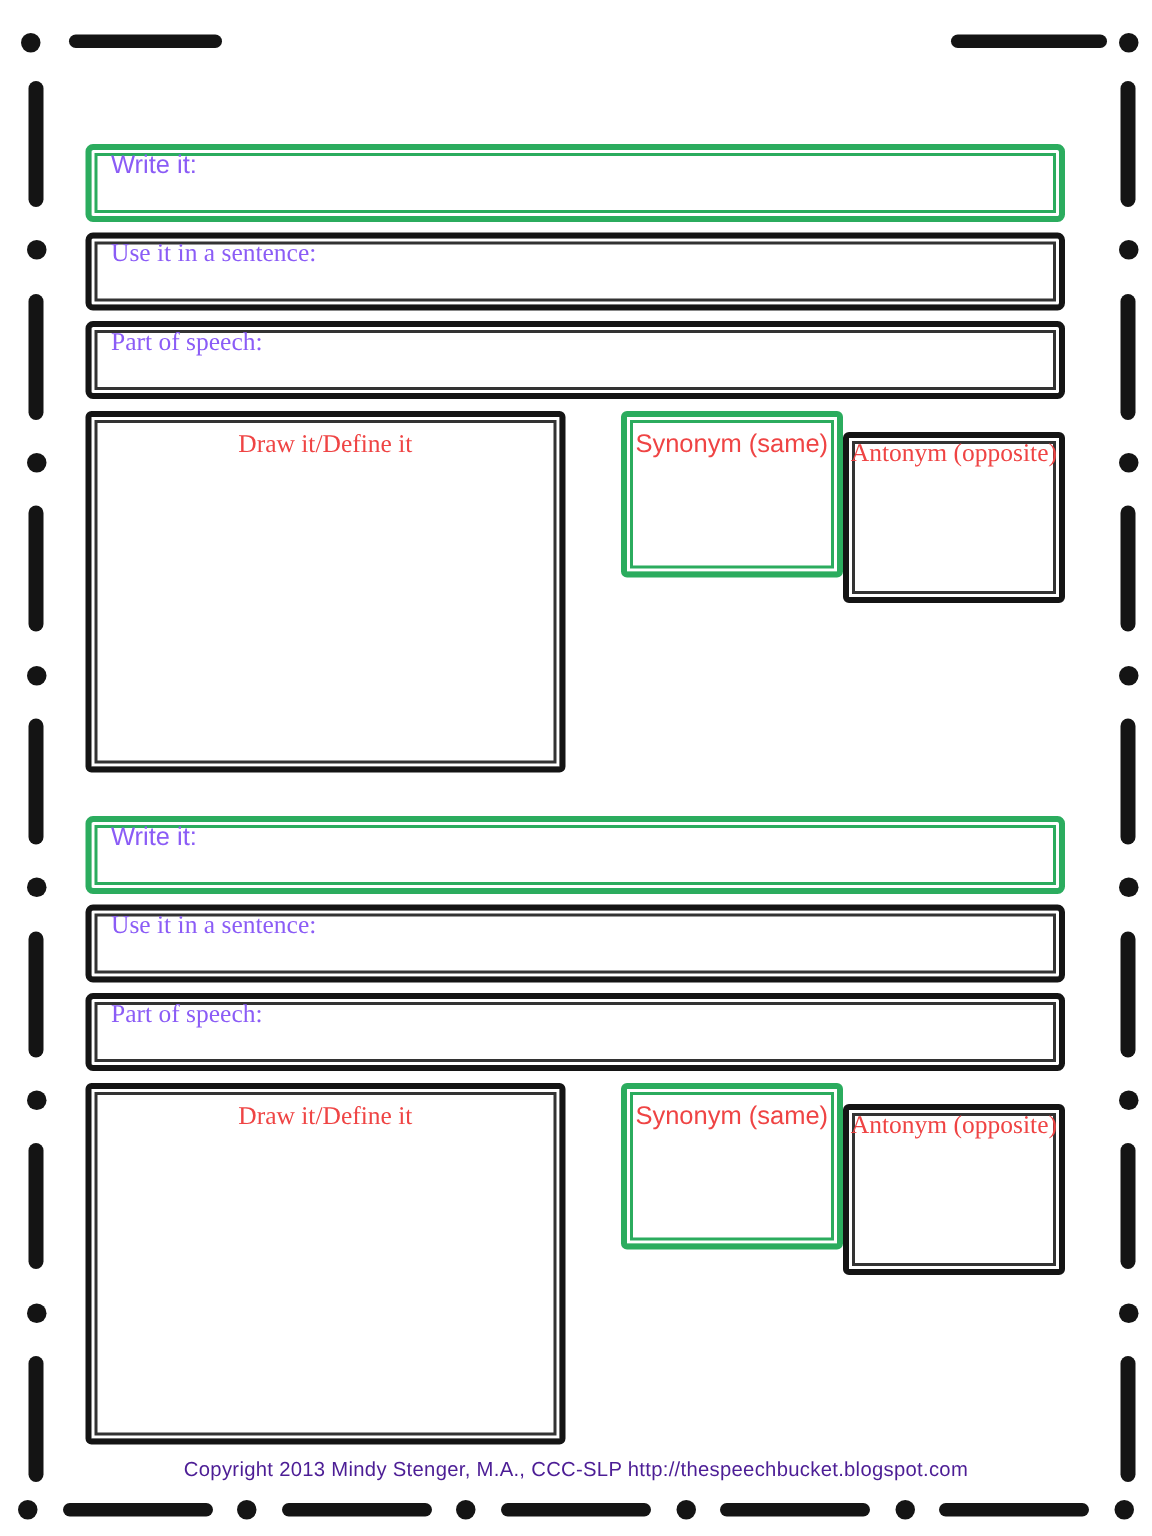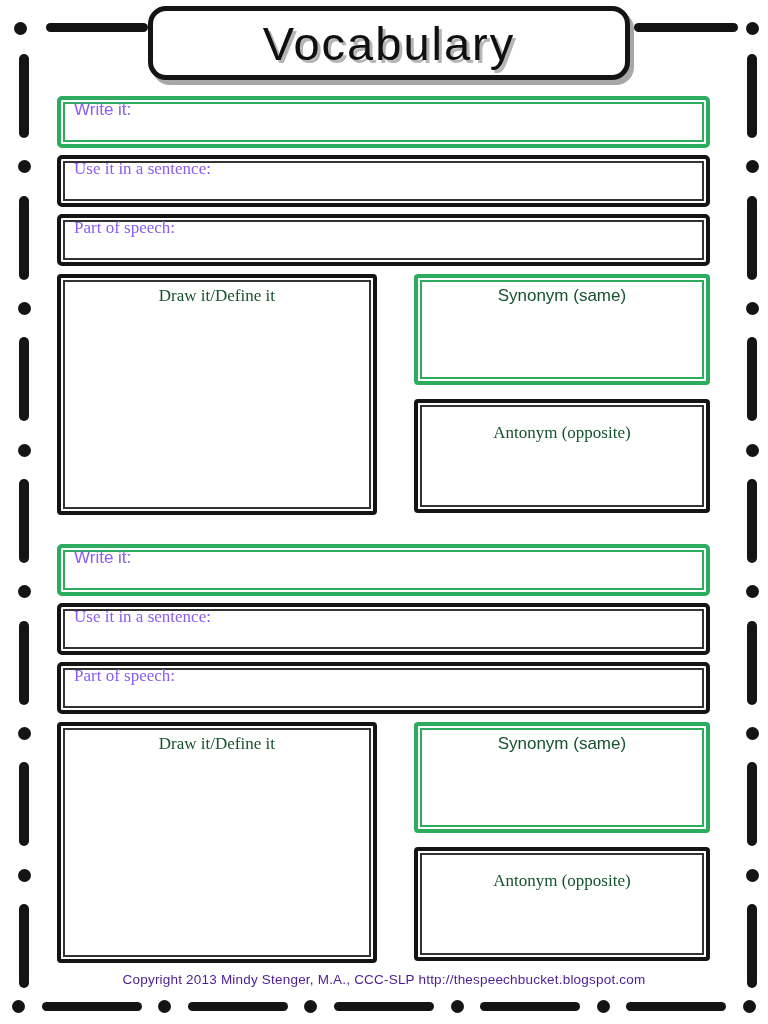--- a/index.html
+++ b/index.html
@@ -63,31 +63,31 @@
     border:4px solid var(--green);
     box-shadow: inset 0 0 0 2px #ffffff, inset 0 0 0 4px var(--green);
   }
 
   .boxes-row { display:flex; gap:21px; margin-top:8px; height:241px; }
   .draw-box {
     width:328px; height:241px; background:#fff; border-radius:4px;
     display:flex; justify-content:center; padding-top:8px;
     font-size:17px;
   }
-  .right-col { width:304px; display:flex; flex-direction:column;margin-left:16px; }
+  .right-col { width:304px; display:flex; flex-direction:row;margin-left:16px; }
   .syn-box {
     width:100%; height:111px; background:#fff; border-radius:4px;
     display:flex; justify-content:center; padding-top:8px; font-size:17px;
   }
   .ant-box {
     width:100%; height:114px; background:#fff; border-radius:4px;
-    display:flex; justify-content:center; padding-top:20px; font-size:17px;
+    display:flex; justify-content:center; padding-top:0; font-size:17px;
     margin-top:14px;
   }
-  .box-label { color:#14532d; }
+  .box-label { color:#ef4444; }
 
   
   .copyright {
     position:absolute; left:0; right:0; top:972px; text-align:center;
     font-size:13.5px; color:#4c1d95; letter-spacing:.2px;
   }
 </style>
 </head>
 <body>
 
@@ -134,23 +134,20 @@
       <div class="hdash"></div>
       <div class="dot"></div>
       <div class="hdash"></div>
       <div class="dot"></div>
       <div class="hdash"></div>
       <div class="dot"></div>
       <div class="hdash"></div>
       <div class="dot"></div>
     </div>
 
-  <div class="title-box">
-    <span class="title-text">Vocabulary</span>
-  </div>
 
   <div class="vocab-section sec-1">
     <div class="field green-frame">
       <span>Write it:</span>
     </div>
     <div class="field black-frame">
       <span>Use it in a sentence:</span>
     </div>
     <div class="field black-frame">
       <span>Part of speech:</span>

